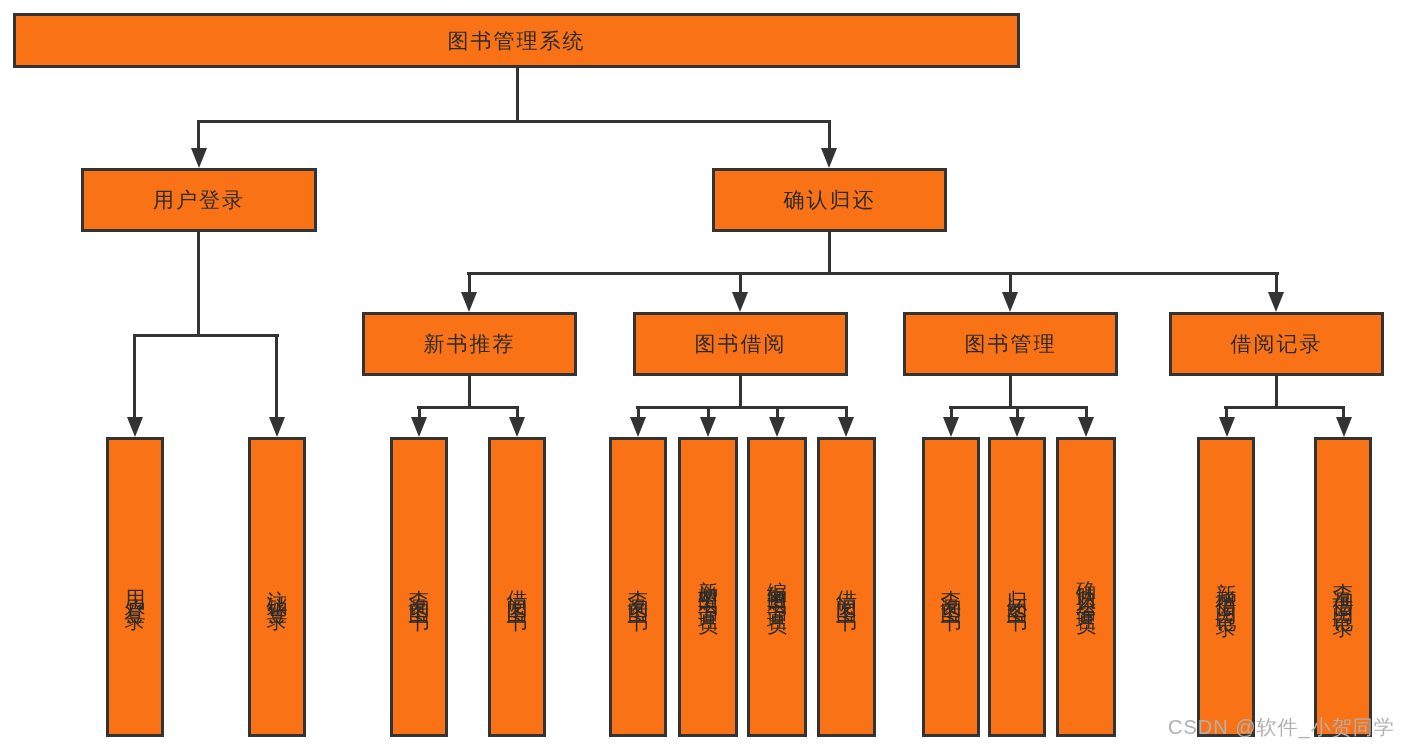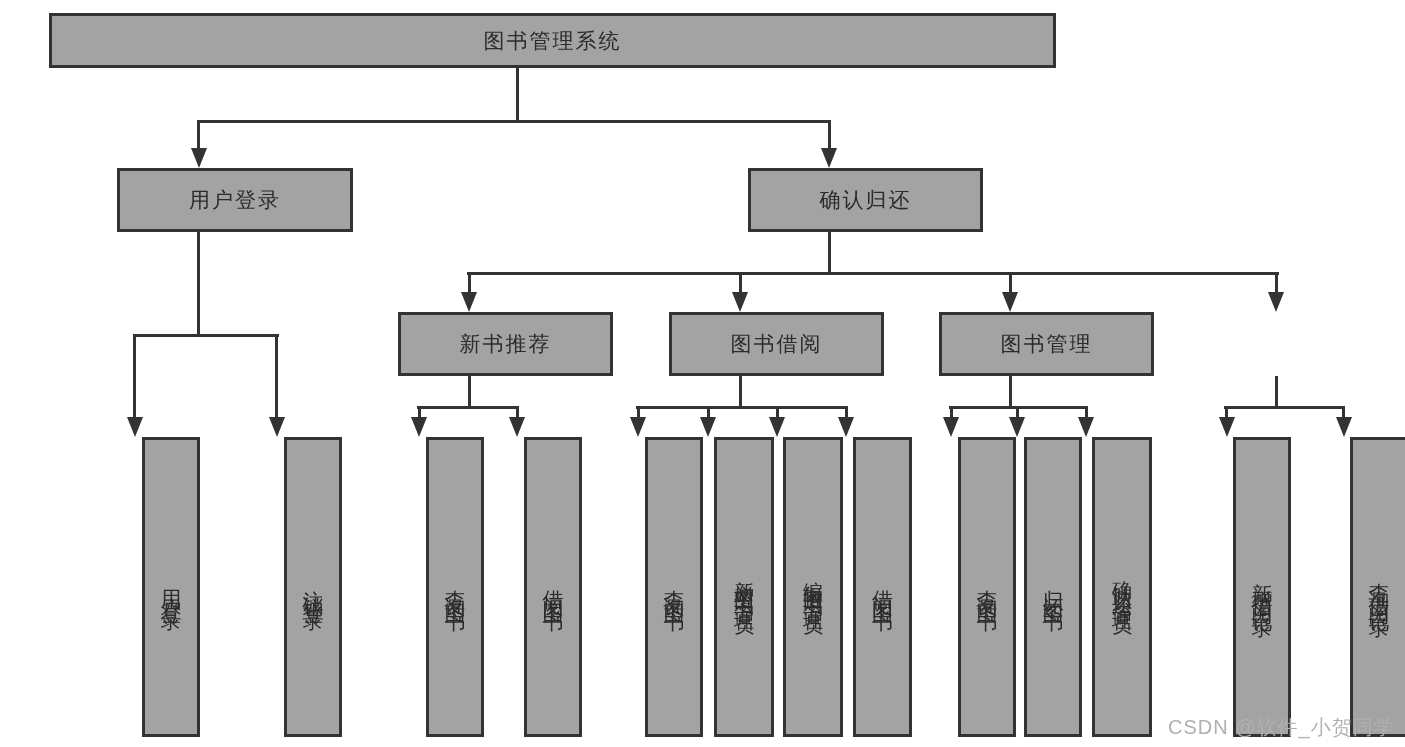--- a/index.html
+++ b/index.html
@@ -1,22 +1,22 @@
 <!DOCTYPE html>
 <html><head>
 <meta charset="utf-8">
 <style>
   html,body{margin:0;padding:0;background:#ffffff;}
   #stage{
     position:relative;width:1405px;height:747px;background:#ffffff;overflow:hidden;
     font-family:"Liberation Sans","DejaVu Sans",sans-serif;color:#2b2b2b;
   }
   .box{
-    position:absolute;box-sizing:border-box;border:3px solid #333333;background:#a3a3a3;
-    display:flex;align-items:center;justify-content:center;margin-left:36px;
+    position:absolute;box-sizing:border-box;border:3px solid #333333;background:#f97316;
+    display:flex;align-items:center;justify-content:center;
   }
   .h-label{font-size:21px;letter-spacing:2px;white-space:nowrap;}
   .leaf{
     writing-mode:vertical-rl;text-orientation:mixed;
     font-size:21px;letter-spacing:7px;line-height:1.15;text-align:center;
   }
   .leaf.long{letter-spacing:5px;font-size:20px;}
   .vline{position:absolute;width:3px;background:#333333;}
   .hline{position:absolute;height:3px;background:#333333;}
   .arrow{
@@ -72,20 +72,23 @@
 
   <div class="box h-label" style="left:633px;top:312px;width:215px;height:64px">
       <span>图书借阅</span>
     </div>
   <div class="box h-label" style="left:362px;top:312px;width:215px;height:64px">
       <span>新书推荐</span>
     </div>
   <div class="box h-label" style="left:903px;top:312px;width:215px;height:64px">
       <span>图书管理</span>
     </div>
+  <div class="box h-label" style="left:1169px;top:312px;width:215px;height:64px">
+      <span>借阅记录</span>
+    </div>
 
   <div class="vline" style="left:468px;top:376px;height:30px"></div>
   <div class="hline" style="left:417px;top:406px;width:102px"></div>
   <div class="vline" style="left:418px;top:406px;height:14px"></div>
   <div class="arrow" style="left:411px;top:417px"></div>
   <div class="vline" style="left:516px;top:406px;height:14px"></div>
   <div class="arrow" style="left:509px;top:417px"></div>
 
   <div class="vline" style="left:739px;top:376px;height:30px"></div>
   <div class="hline" style="left:636px;top:406px;width:212px"></div>

